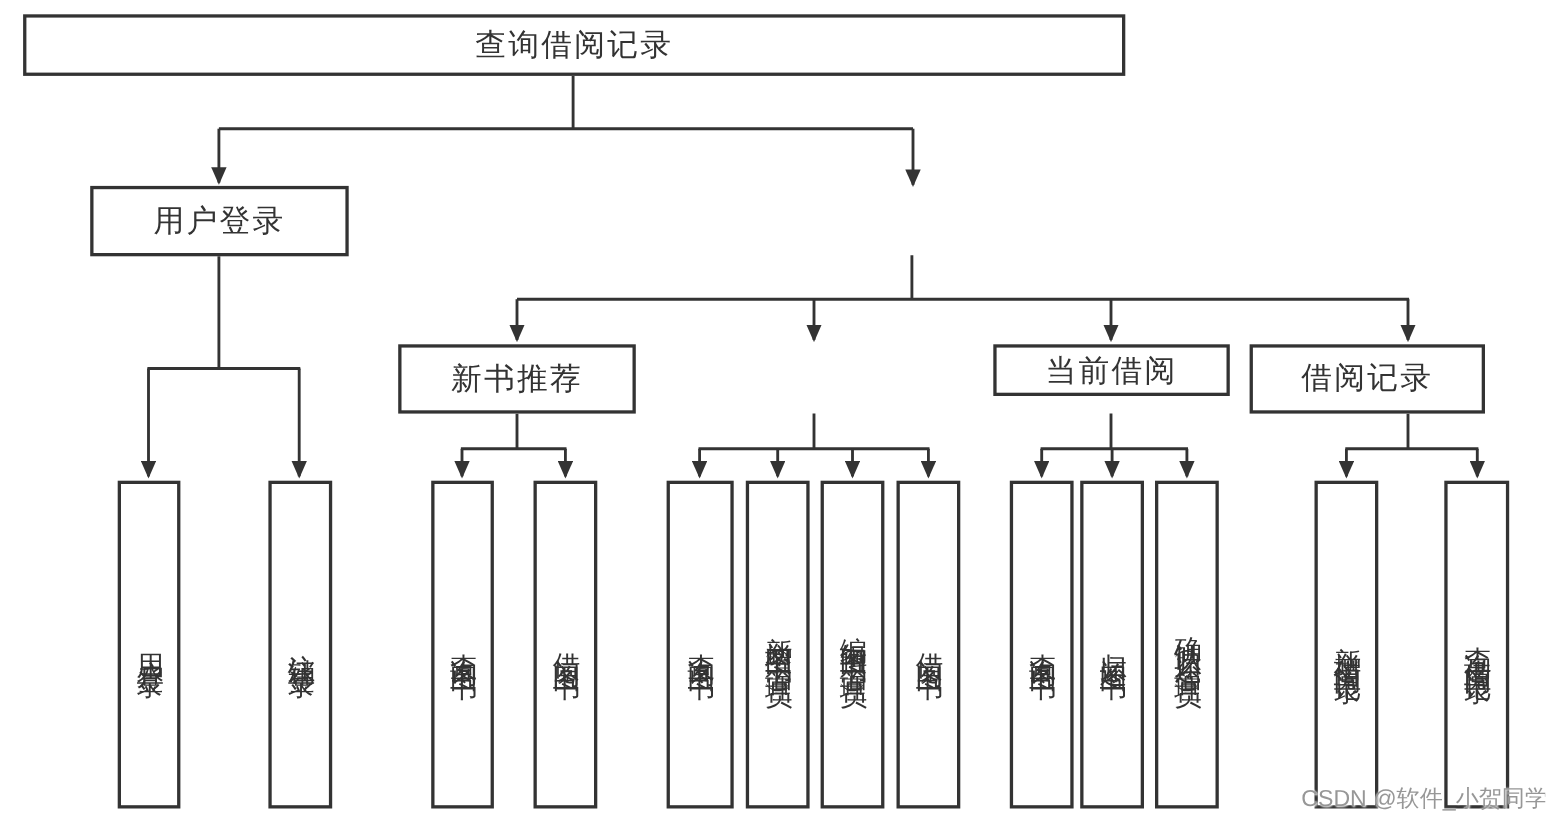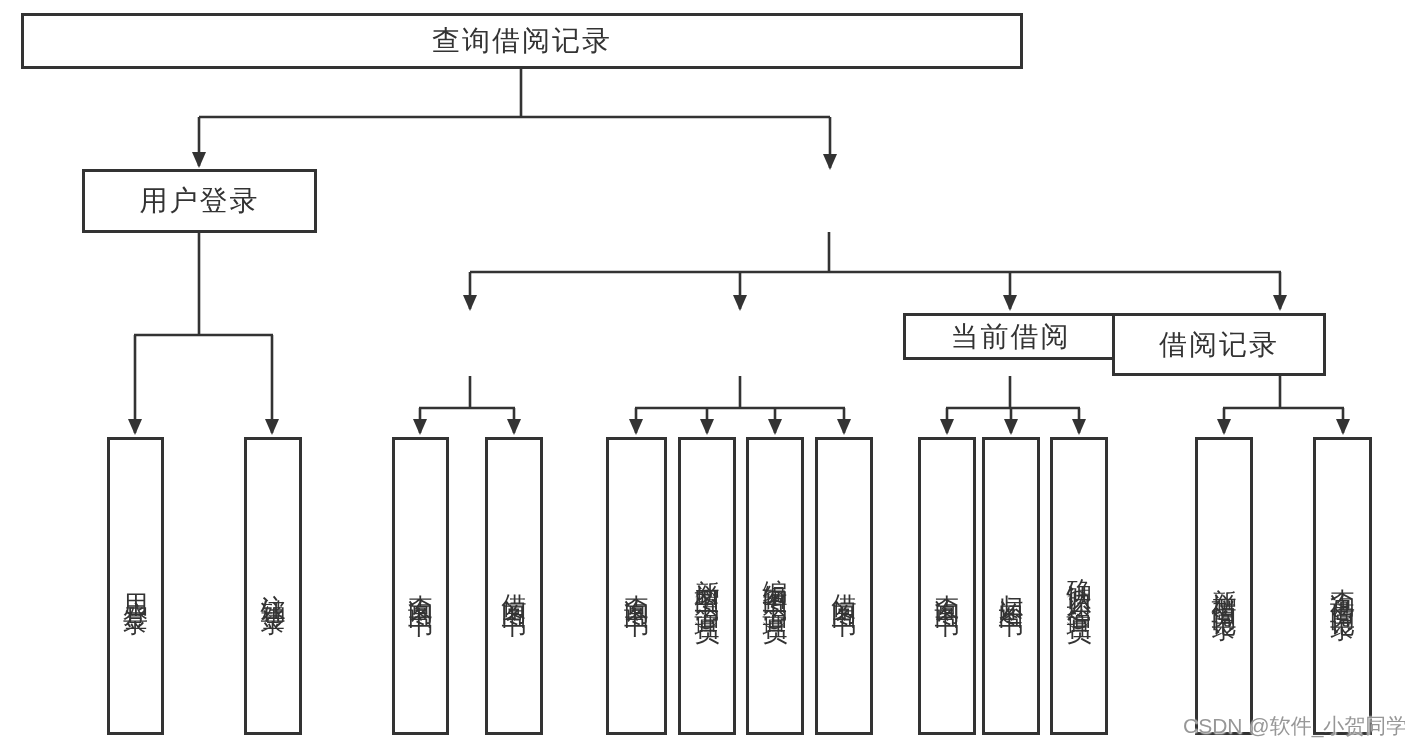--- a/index.html
+++ b/index.html
@@ -100,22 +100,23 @@
       <path d="M1079 408 V433" marker-end="url(#arw)"></path>
       <path d="M1224 408 V433" marker-end="url(#arw)"></path>
       <path d="M1343 408 V433" marker-end="url(#arw)"></path>
     </g>
   </svg>
 
   <div class="node h-node" style="left:21px; top:13px; width:1002px; height:56px;">查询借阅记录</div>
 
   <div class="node h-node" style="left:82px; top:169px; width:235px; height:64px;">用户登录</div>
 
+  <div class="node h-node" style="left:362px; top:313px; width:216px; height:63px;">新书推荐</div>
   <div class="node h-node" style="left:903px; top:313px; width:215px; height:47px;">当前借阅</div>
-  <div class="node h-node" style="left:1112px; top:313px; width:214px; height:63px;font-family:Liberation Serif, serif;">借阅记录</div>
+  <div class="node h-node" style="left:1136px; top:313px; width:214px; height:63px;font-family:Liberation Serif, serif;">借阅记录</div>
 
   <div class="node v-node" style="left:107px; top:437px; width:57px; height:298px;">用户登录</div>
   <div class="node v-node" style="left:244px; top:437px; width:58px; height:298px;">注销登录</div>
 
   <div class="node v-node" style="left:392px; top:437px; width:57px; height:298px;">查询图书</div>
   <div class="node v-node" style="left:485px; top:437px; width:58px; height:298px;">借阅图书</div>
 
   <div class="node v-node" style="left:606px; top:437px; width:61px; height:298px;">查询图书</div>
   <div class="node v-node" style="left:678px; top:437px; width:58px; height:298px;">新增图书（管理员）</div>
   <div class="node v-node" style="left:746px; top:437px; width:58px; height:298px;">编辑图书（管理员）</div>

